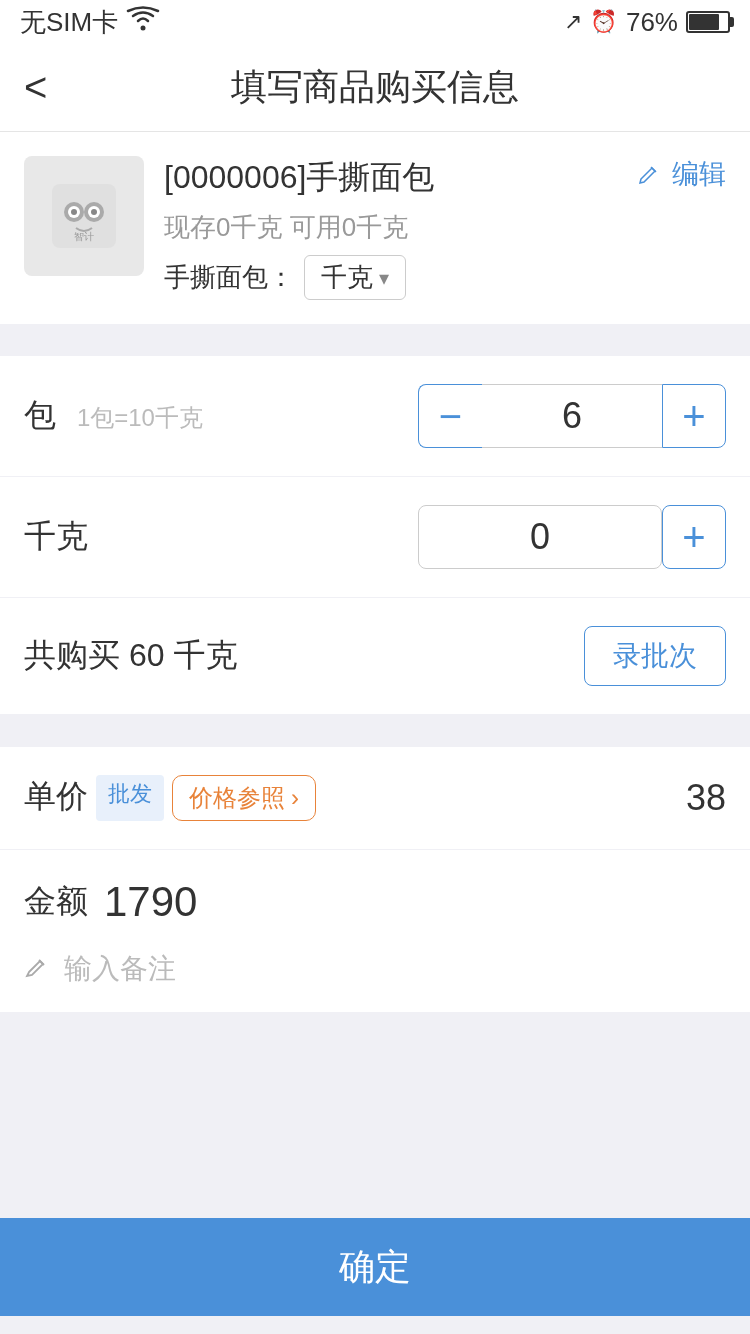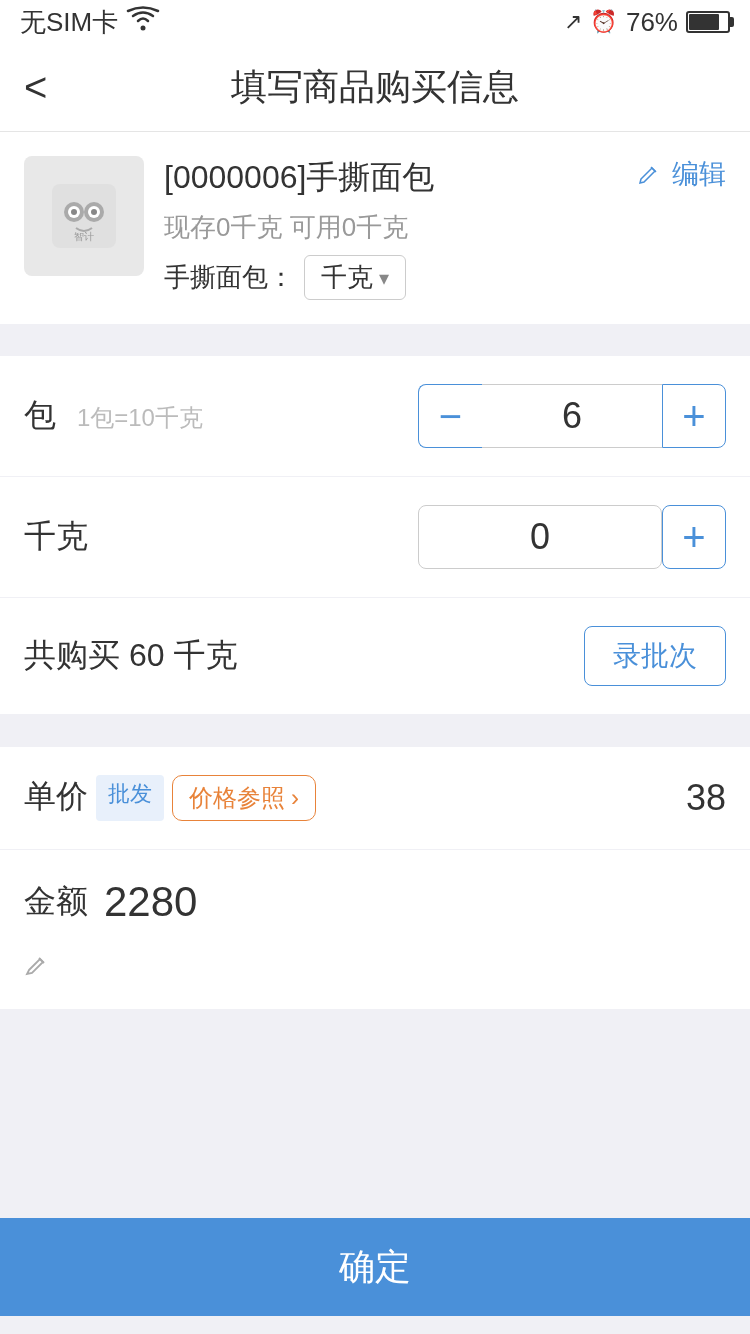--- a/index.html
+++ b/index.html
@@ -444,28 +444,29 @@
           <span>›</span>
         </button>
       </div>
       <span class="price-value">38</span>
     </div>
   </div>
 
   <div class="amount-section">
     <div class="amount-row">
       <span class="amount-label">金额</span>
-      <span class="amount-value">2280</span>
+      <span class="amount-value">1790</span>
     </div>
     <div class="note-row">
       <span class="note-icon">
         <svg width="28" height="28" viewBox="0 0 28 28">
           <path d="M5 20 L16 9 L19 12 L8 23 L3 24 Z" fill="none" stroke="#aaa" stroke-width="1.8"></path>
           <path d="M15 8 L20 13" fill="none" stroke="#aaa" stroke-width="1.8"></path>
         </svg>
       </span>
+      <span class="note-text">输入备注</span>
     </div>
   </div>
 
   <div class="empty-space"></div>
 </div>
 
 <button class="confirm-btn">确定</button>
 
 </body></html>

